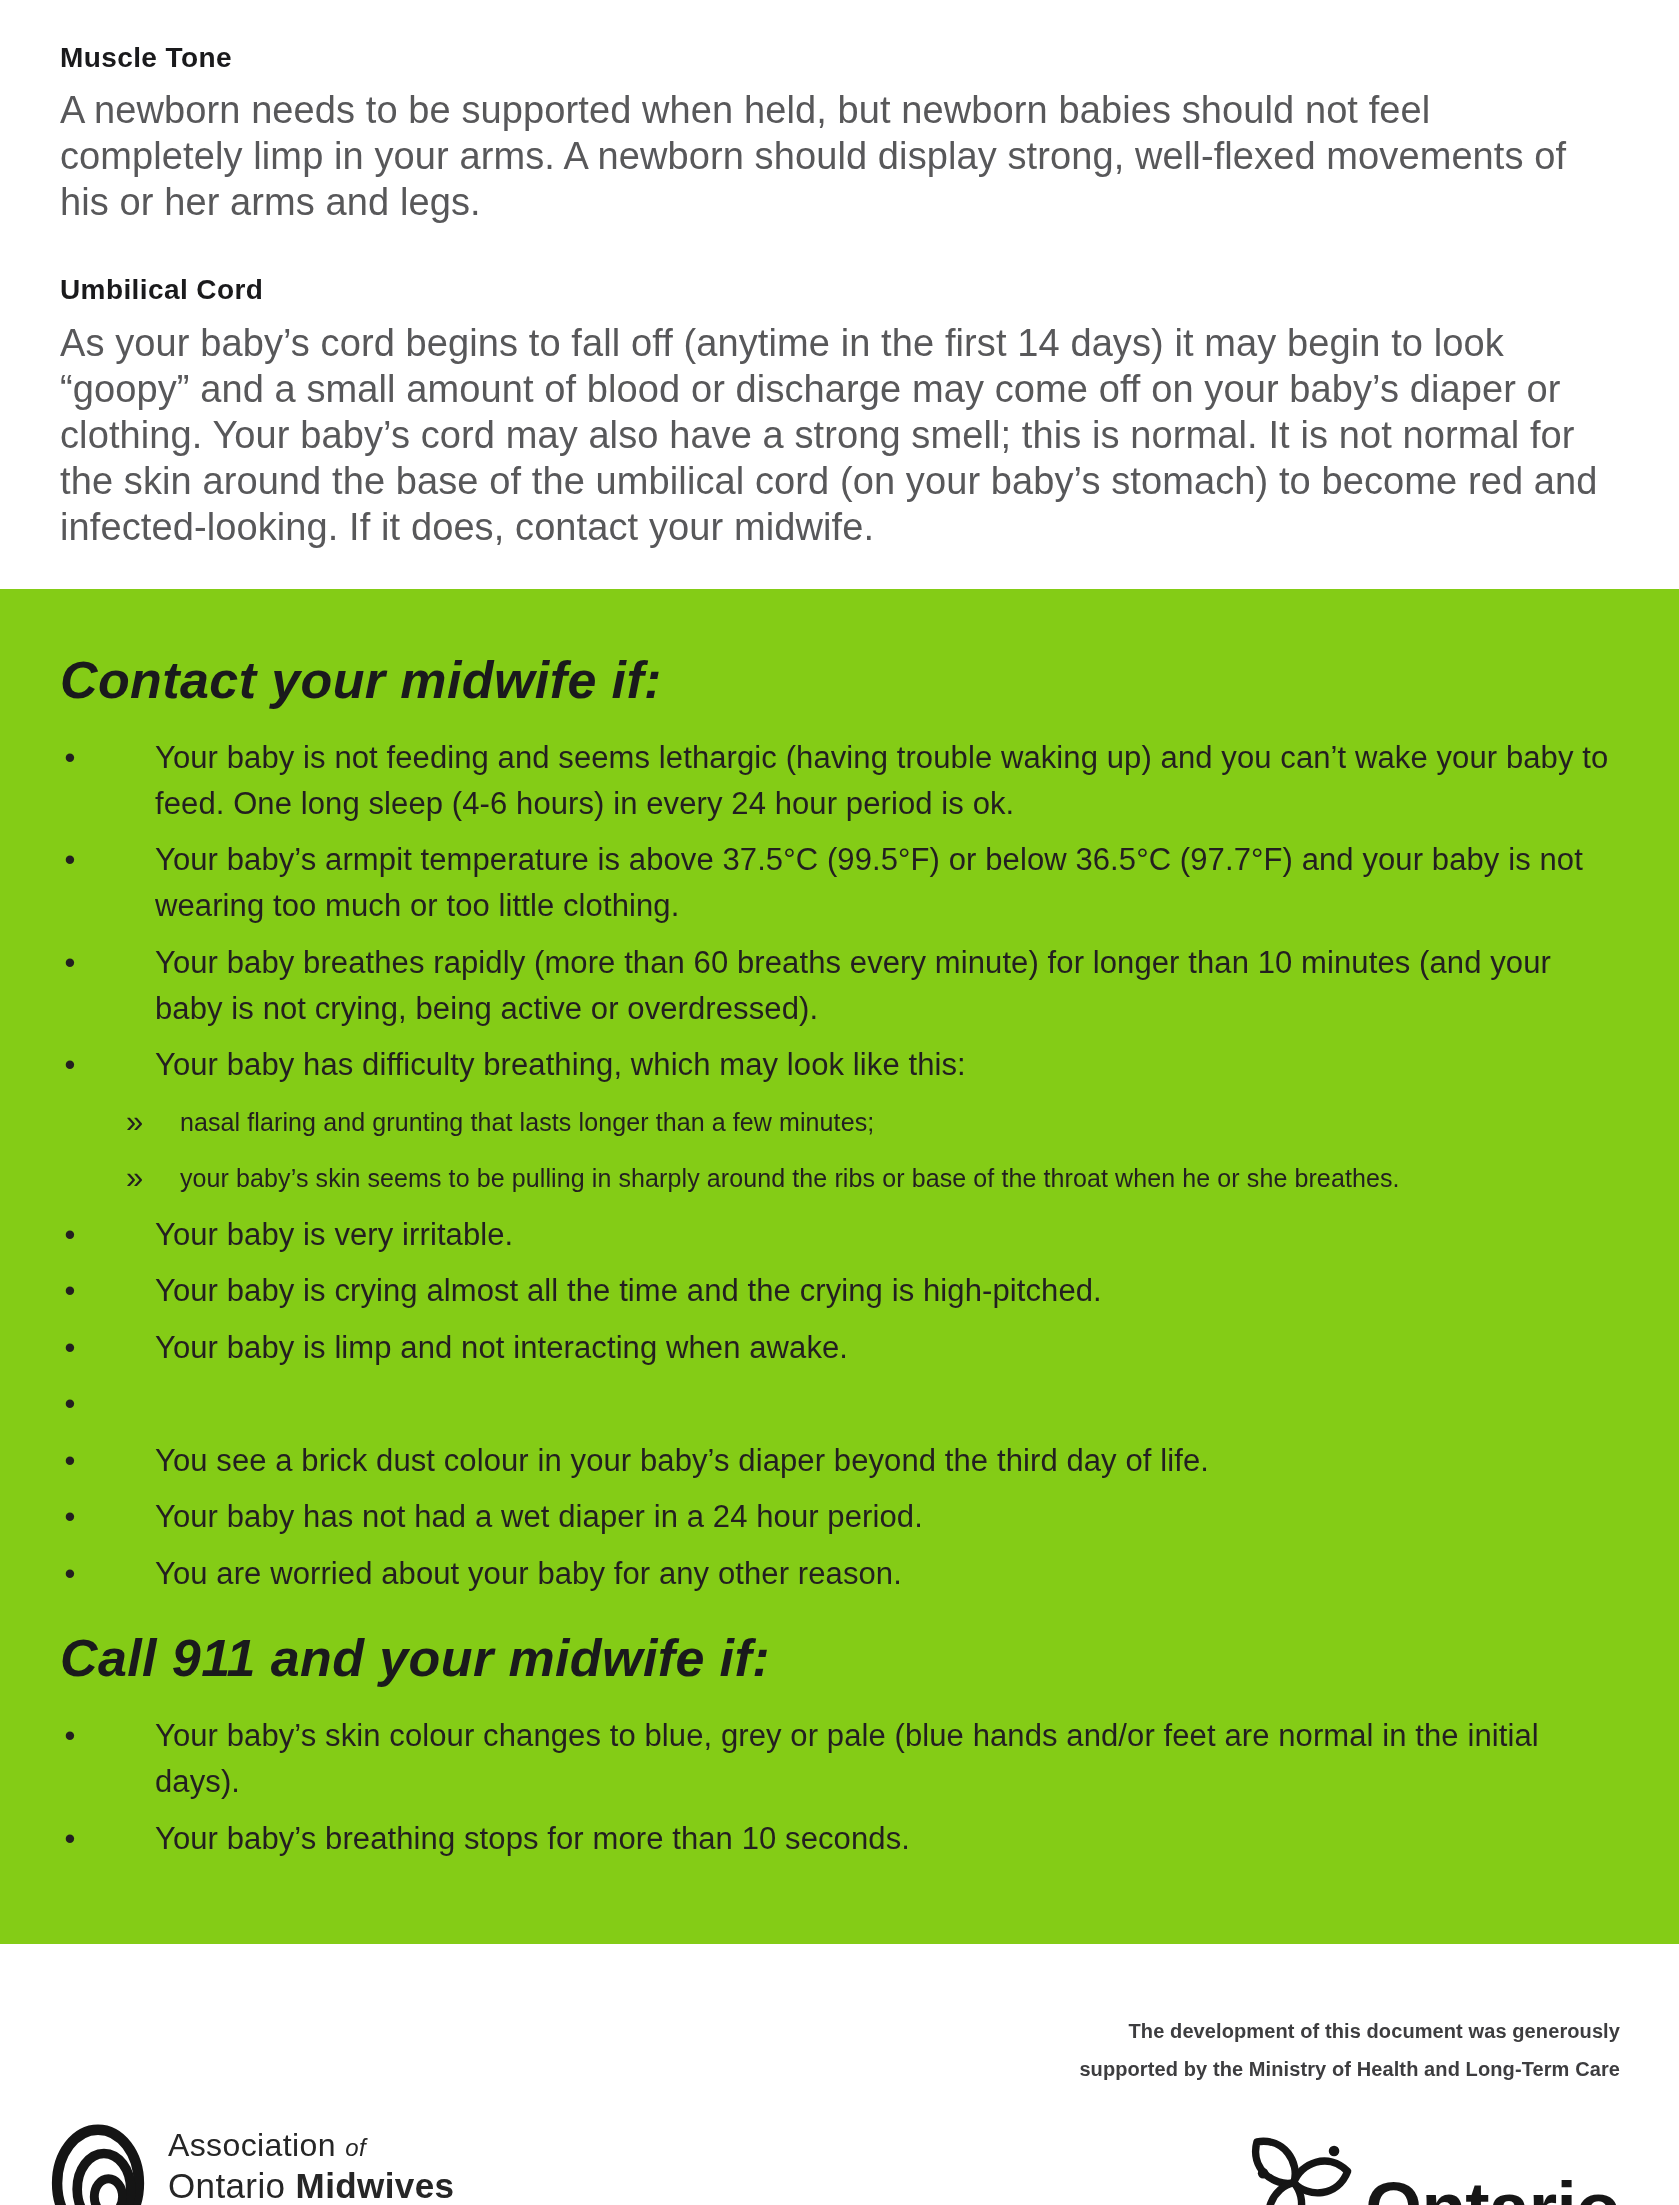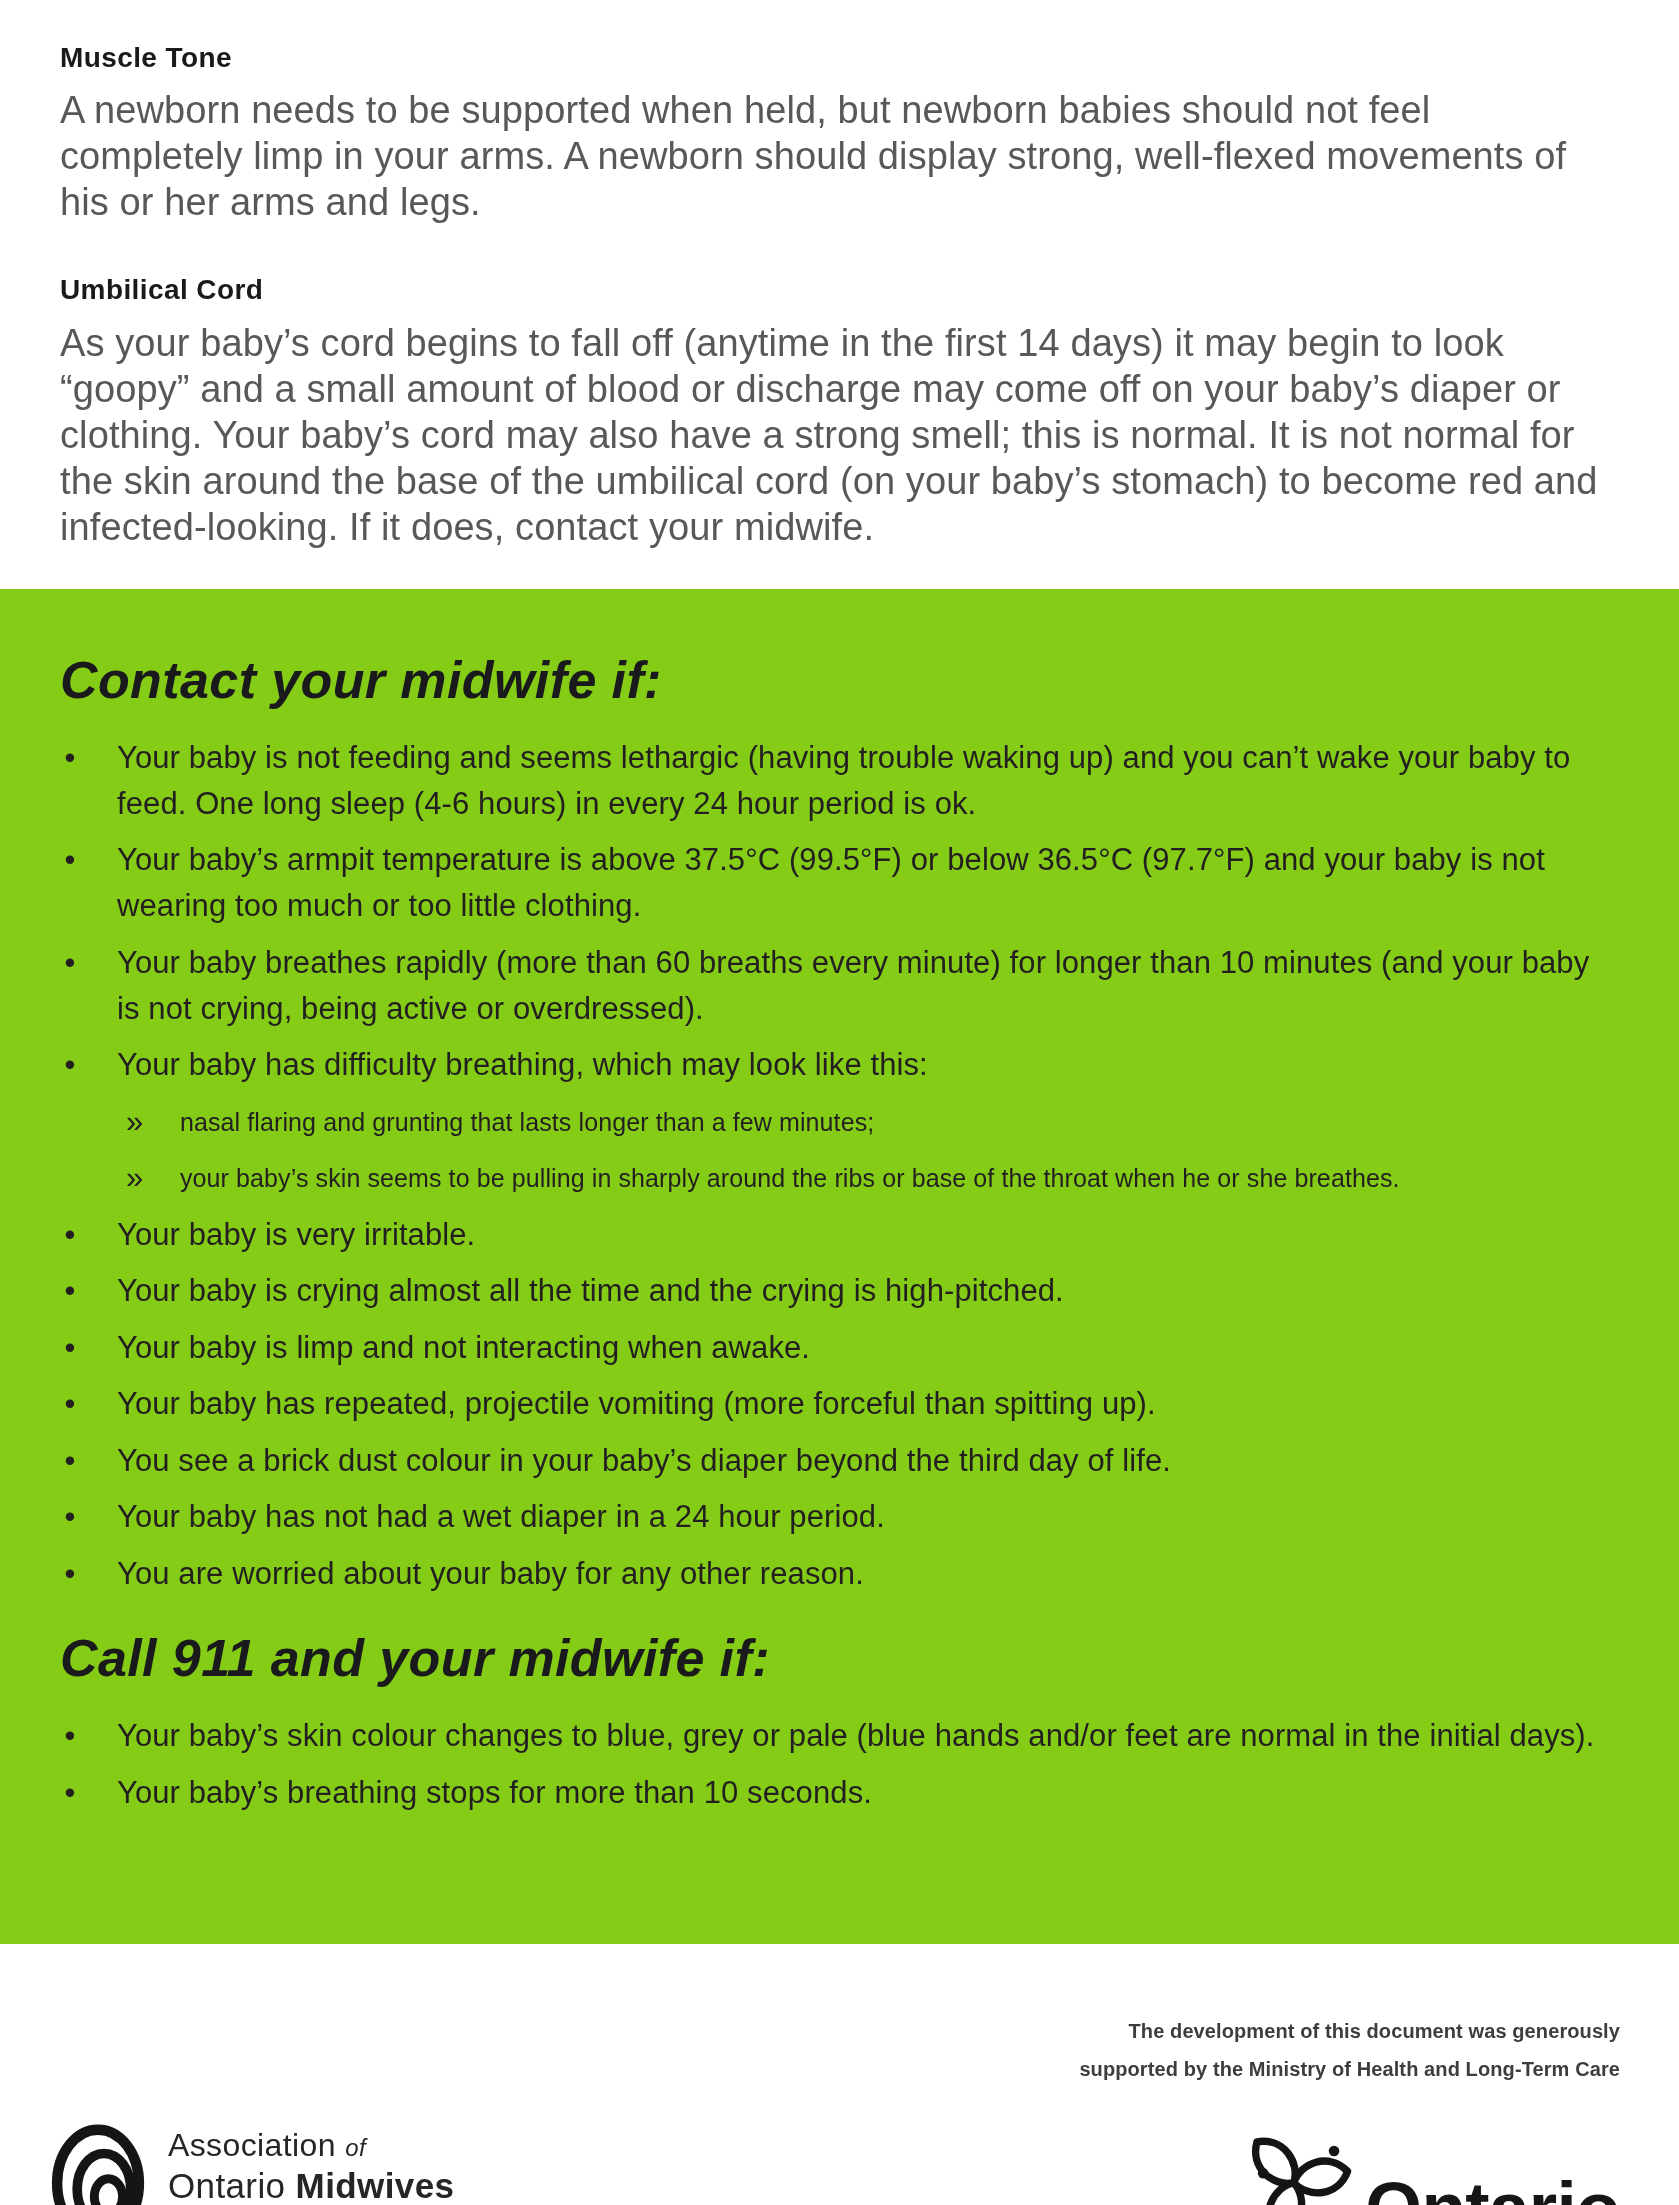--- a/index.html
+++ b/index.html
@@ -61,20 +61,21 @@
     line-height: 46px;
     color: #231f20;
     padding-left: 4.5px;
   }
   .bullet-text {
     font-size: 31px;
     line-height: 46px;
     color: #231f20;
     max-width: 1482px;
     letter-spacing: 0.1px;
+    margin-left: 38px;
   }
   ul.sub-list { list-style: none; margin-left: 60px; }
   li.sub-item { display: flex; align-items: flex-start; margin-bottom: 10.5px; }
   .sub-marker {
     flex: 0 0 60px;
     font-size: 31px;
     line-height: 46px;
     color: #231f20;
     padding-left: 6px;
   }
@@ -184,21 +185,20 @@
       <li class="bullet-item">
         <span class="bullet-marker">•</span>
         <span class="bullet-text">Your baby is crying almost all the time and the crying is high-pitched.</span>
       </li>
       <li class="bullet-item">
         <span class="bullet-marker">•</span>
         <span class="bullet-text">Your baby is limp and not interacting when awake.</span>
       </li>
       <li class="bullet-item">
         <span class="bullet-marker">•</span>
-        <span class="bullet-text">Your baby has repeated, projectile vomiting (more forceful than spitting up).</span>
       </li>
       <li class="bullet-item">
         <span class="bullet-marker">•</span>
         <span class="bullet-text">You see a brick dust colour in your baby’s diaper beyond the third day of life.</span>
       </li>
       <li class="bullet-item">
         <span class="bullet-marker">•</span>
         <span class="bullet-text">Your baby has not had a wet diaper in a 24 hour period.</span>
       </li>
       <li class="bullet-item">

